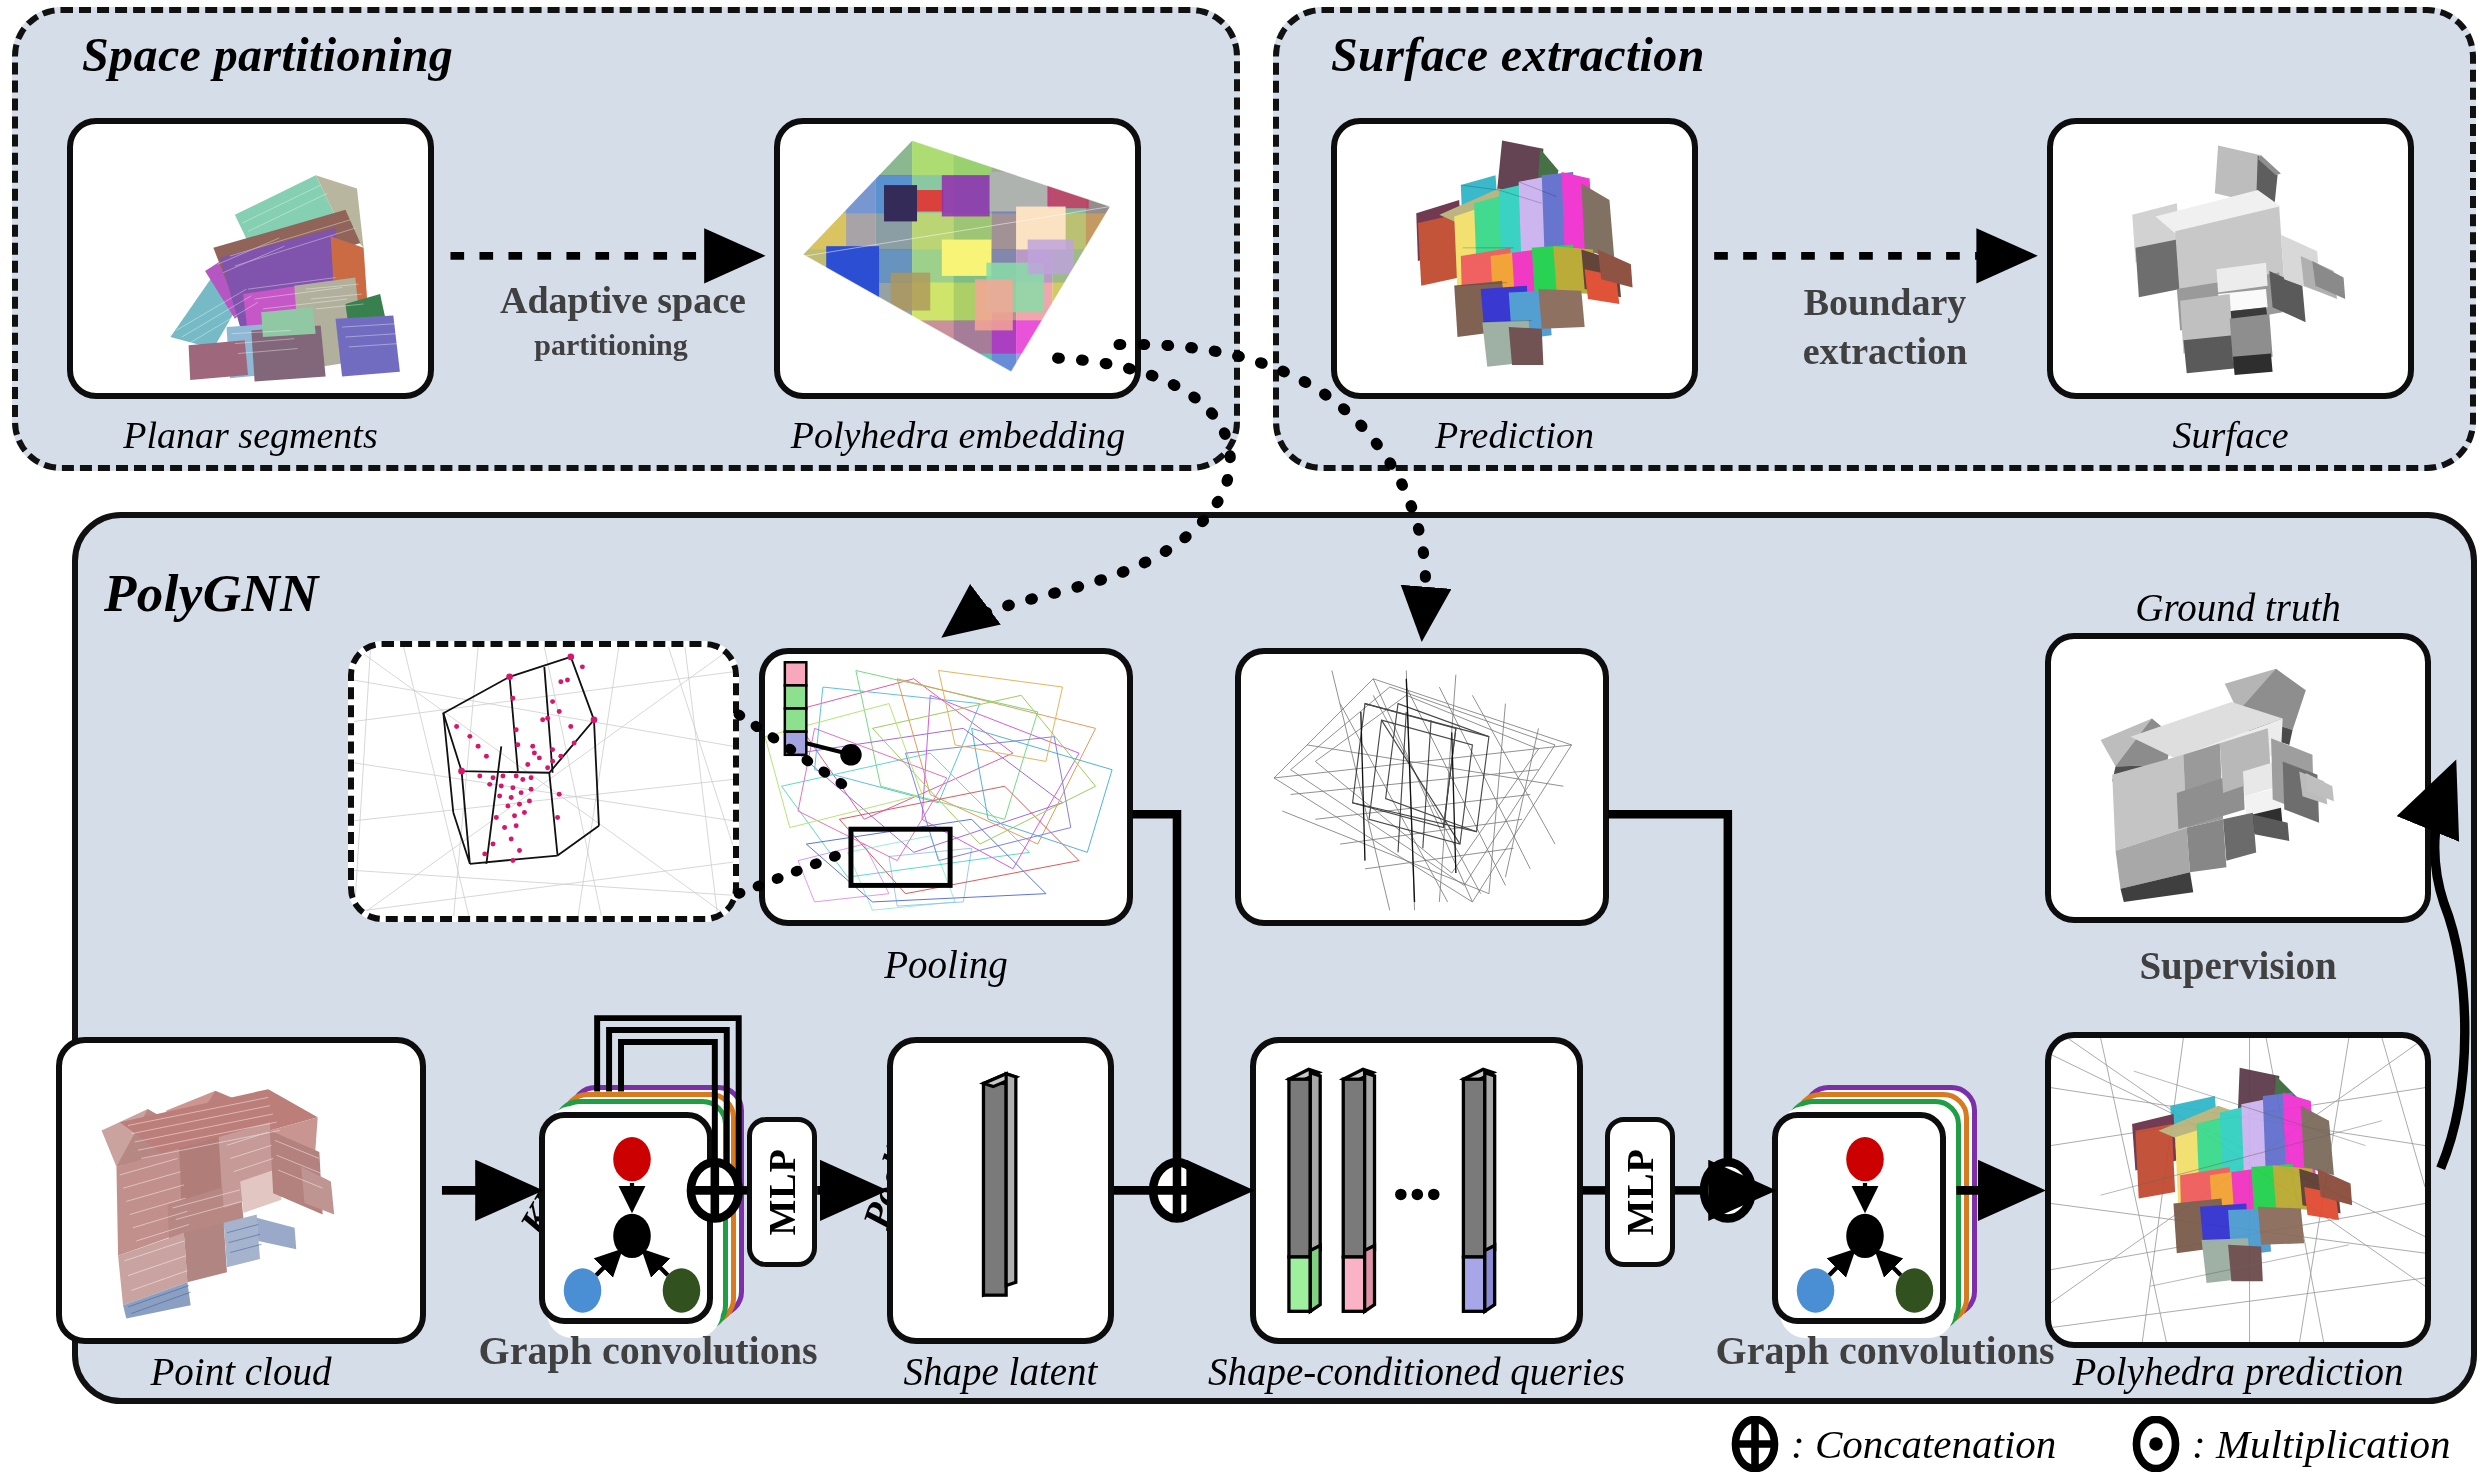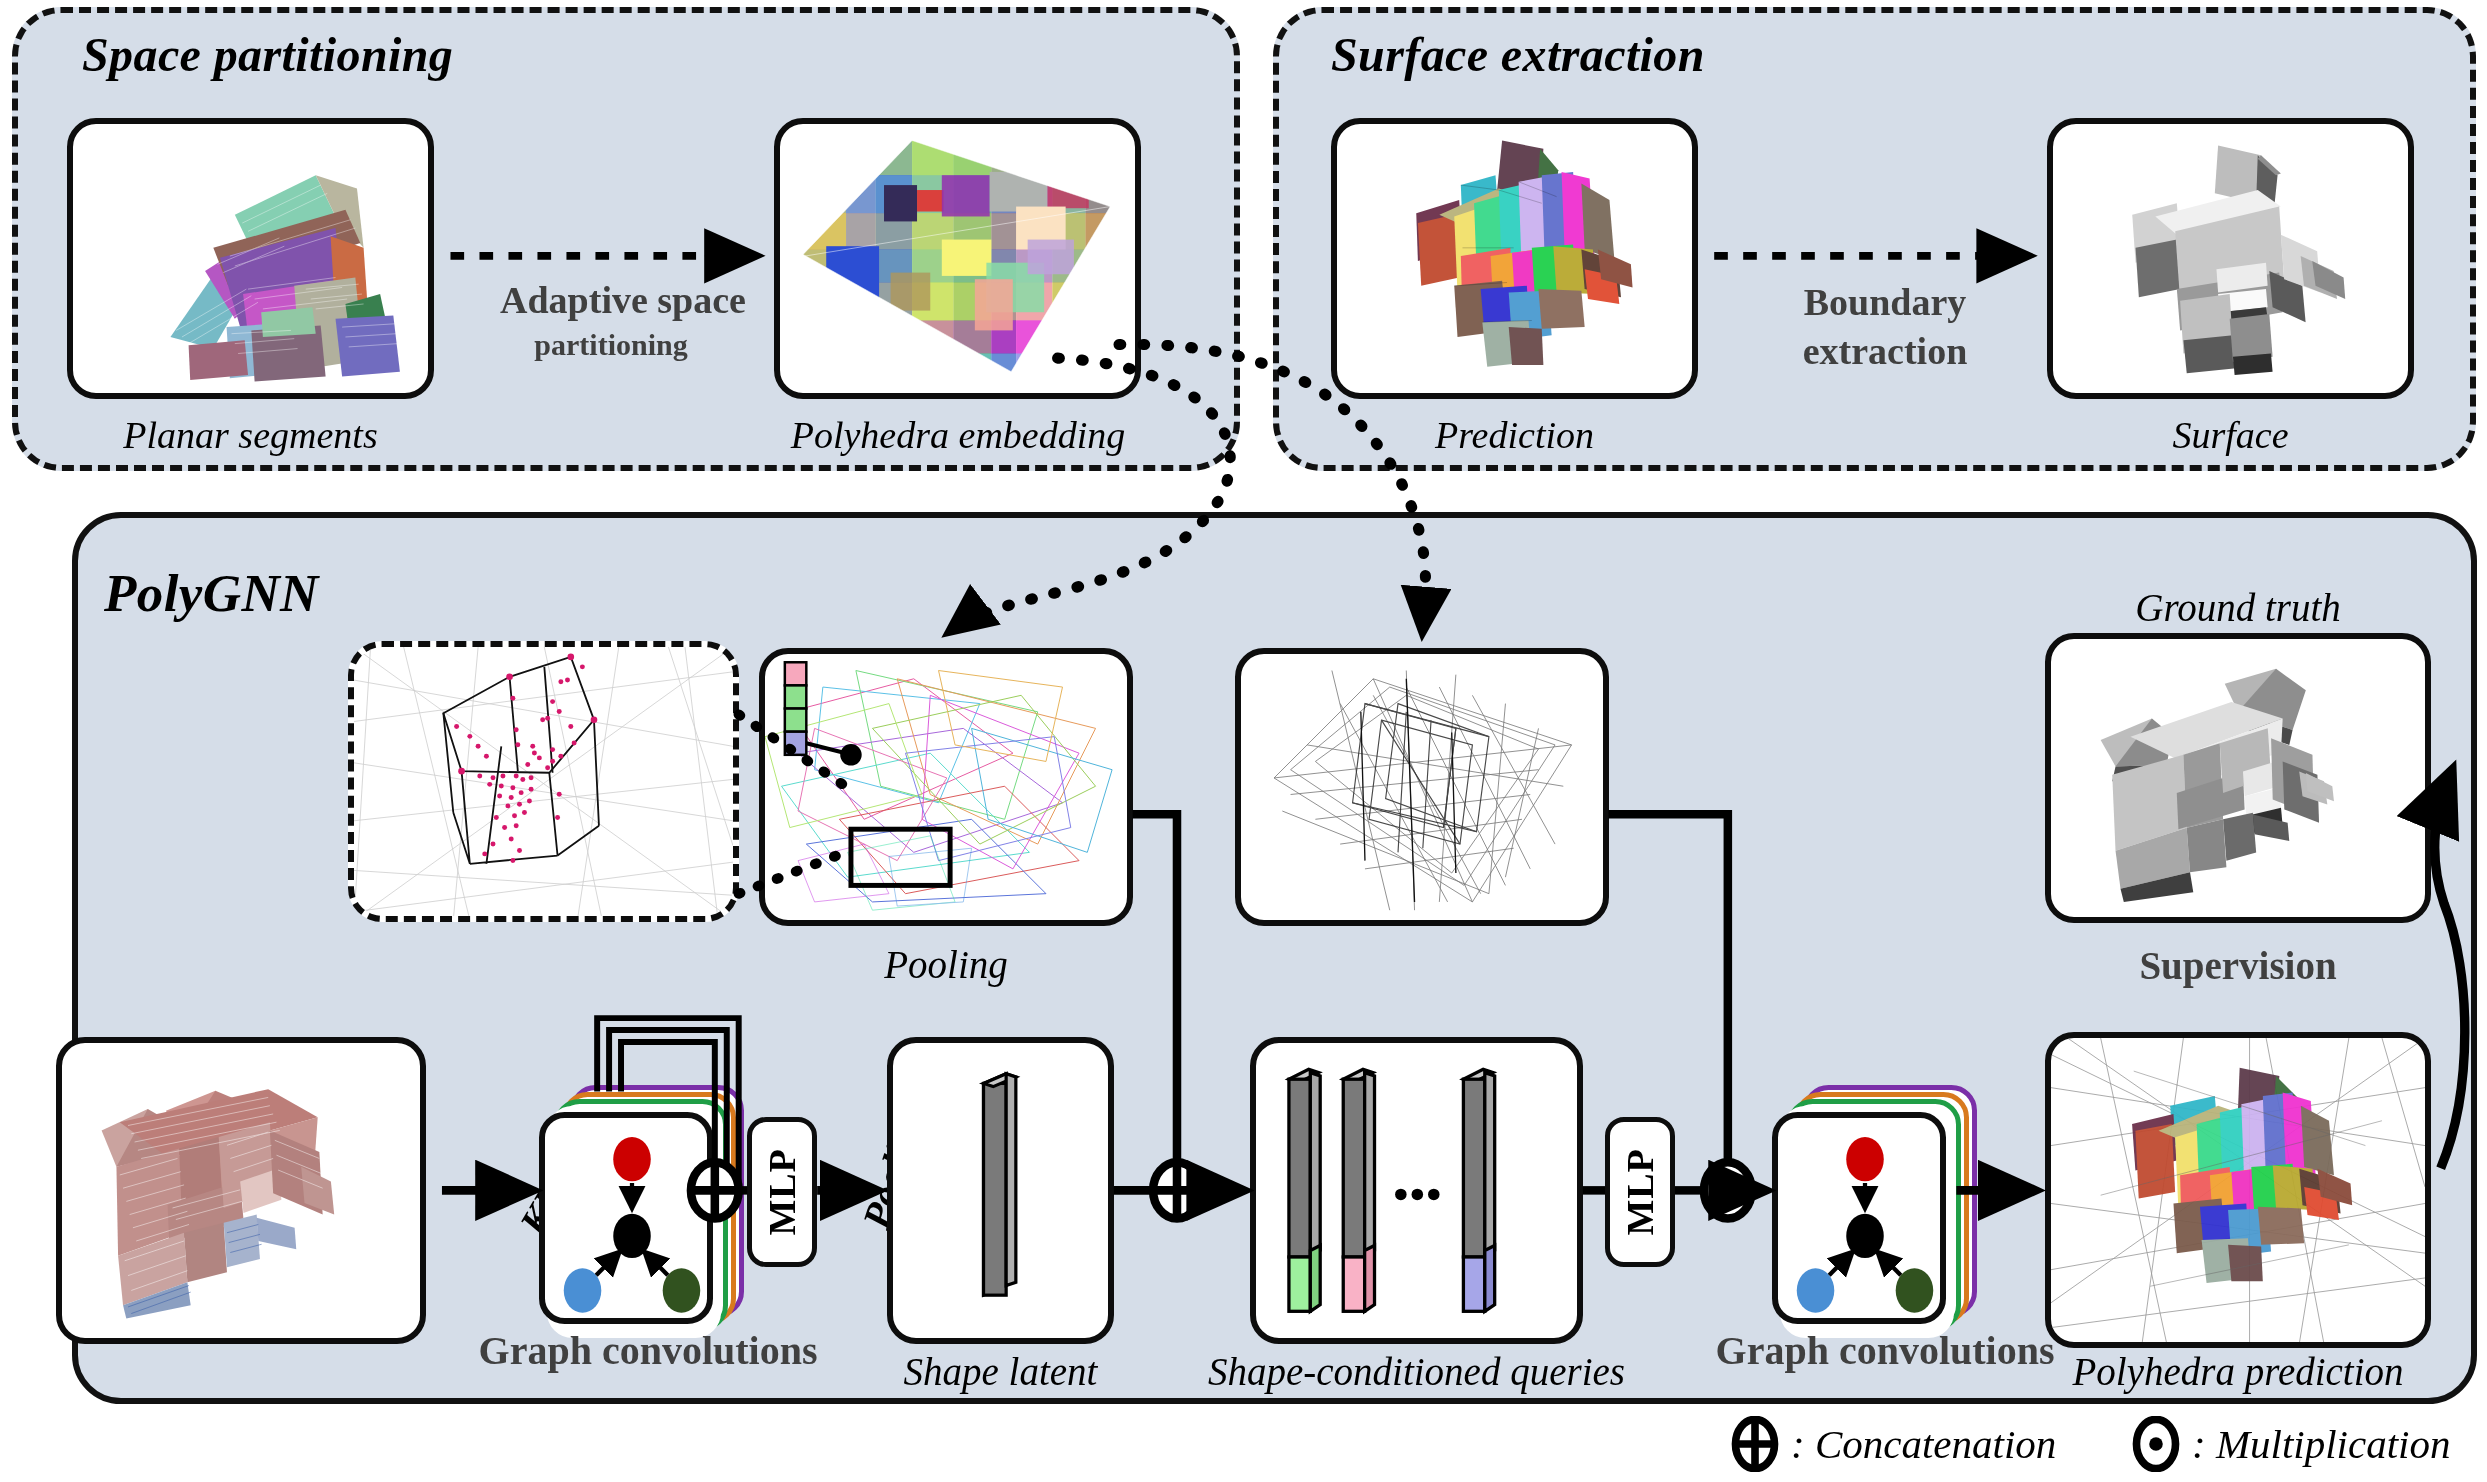--- a/index.html
+++ b/index.html
@@ -430,20 +430,21 @@
                  M200 124 L250 108 M204 140 L254 124 M208 156 L256 140
                  M76 264 L148 240 M80 282 L150 258 M84 300 L152 276
                  M258 118 L312 140 M260 136 L314 158 M262 154 L316 176"></path>
       </g>
       <g stroke="#3a5fa8" stroke-width="1.1" opacity="0.6">
         <path d="M80 320 L154 294 M84 328 L156 302 M200 230 L238 220
                  M202 242 L240 232 M204 254 L242 244"></path>
       </g>
     </svg>
   </div>
+  <div class="caption" style="left:56px;top:1349px;width:370px;font-size:39px;">Point cloud</div>
 
   <div class="vlabel" style="left:510px;top:1220px;font-size:39px;transform:rotate(-60deg);">KNN</div>
 
   <div class="stack" style="left:539px;top:1085px;width:213px;height:239px;">
     <div class="sh" style="left:31px;top:0;width:174px;height:232px;border-color:#7b2fa8;background:#fff;"></div>
     <div class="sh" style="left:23px;top:6.8px;width:174px;height:232px;border-color:#d87a1e;background:#fff;"></div>
     <div class="sh" style="left:15.4px;top:13.6px;width:174px;height:232px;border-color:#1f9e46;background:#fff;"></div>
     <div class="sh" style="left:7.7px;top:20.5px;width:174px;height:232px;border-color:#ffffff;background:#fff;"></div>
     <div class="front" style="left:0;top:27px;width:174px;height:212px;">
       <svg viewBox="0 0 204 248" width="174" height="212">

